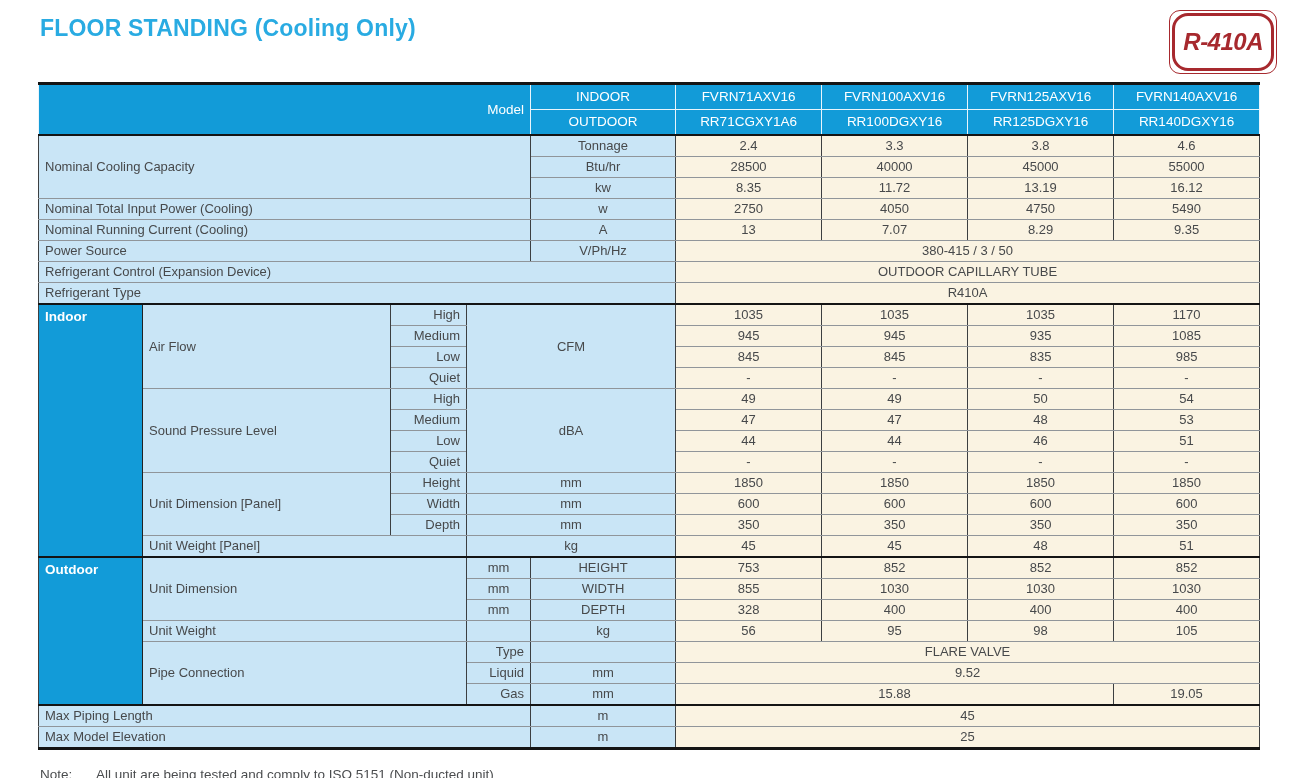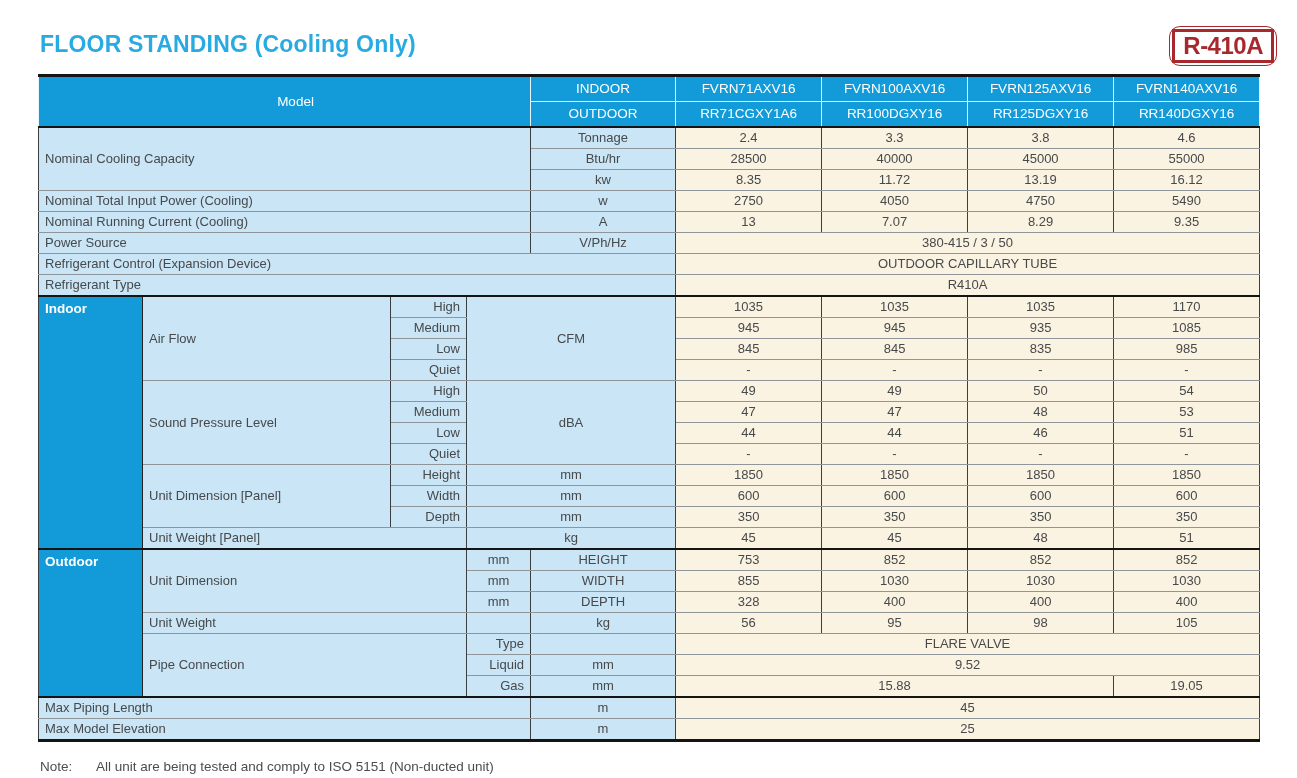--- a/index.html
+++ b/index.html
@@ -16,56 +16,56 @@
     width:1297px;height:778px;
     background:#ffffff;
     font-family:"Liberation Sans", sans-serif;
     color:var(--ink);
     position:relative;
     overflow:hidden;
   }
   .header-bar{
     display:flex;justify-content:space-between;align-items:flex-start;
     padding:14px 20px 8px 40px;
-    margin-top:16px;
   }
   .page-title{
     font-size:23px;font-weight:bold;color:var(--title-cyan);
     letter-spacing:0.2px;line-height:28px;
   }
   .badge-outer{
     border:1px solid var(--badge-red);border-radius:11px;padding:2px;margin-top:-4px;
     background:#fff;
   }
   .badge-inner{
-    border:3px solid var(--badge-red);border-radius:0;
-    padding:0 8px;
+    border:3px solid var(--badge-red);border-radius:16px;
+    padding:12px 8px;
     color:var(--badge-red);font-weight:bold;font-size:24px;line-height:28px;
     letter-spacing:-0.5px;
+    font-style:italic;
   }
   .table-wrap{margin-left:38px;}
   table{
     border-collapse:collapse;table-layout:fixed;width:1221px;
     border:1px solid #222;
     border-top:3px solid var(--heavy);
     border-bottom:3px solid var(--heavy);
   }
   td{
     border:1px solid;
     border-top-color:#90959a;border-bottom-color:#90959a;
     border-left-color:#3c3f41;border-right-color:#3c3f41;
     font-size:13px;height:20px;line-height:16px;
     padding:0 6px;overflow:hidden;white-space:nowrap;
     vertical-align:middle;
   }
   tr.hdr-row td{
     background:var(--header-blue);color:#ffffff;
     border-color:#e9f5fc;height:24px;font-size:13.5px;
   }
-  td.hmodel{text-align:center;padding-left:28px;border-right-color:#222;}
+  td.hmodel{text-align:right;padding-left:28px;border-right-color:#222;}
   td.hdr{text-align:center;}
   td.label{background:var(--panel-blue);text-align:left;margin-top:15px;}
   td.sub{background:var(--panel-blue);text-align:right;}
   td.unit{background:var(--panel-blue);text-align:center;}
   td.sec{
     background:var(--header-blue);color:#ffffff;font-weight:bold;
     text-align:left;vertical-align:top;padding-top:4px;
     border-right-color:#222;font-size:13.5px;
   }
   td.data{background:var(--cream);text-align:center;}

